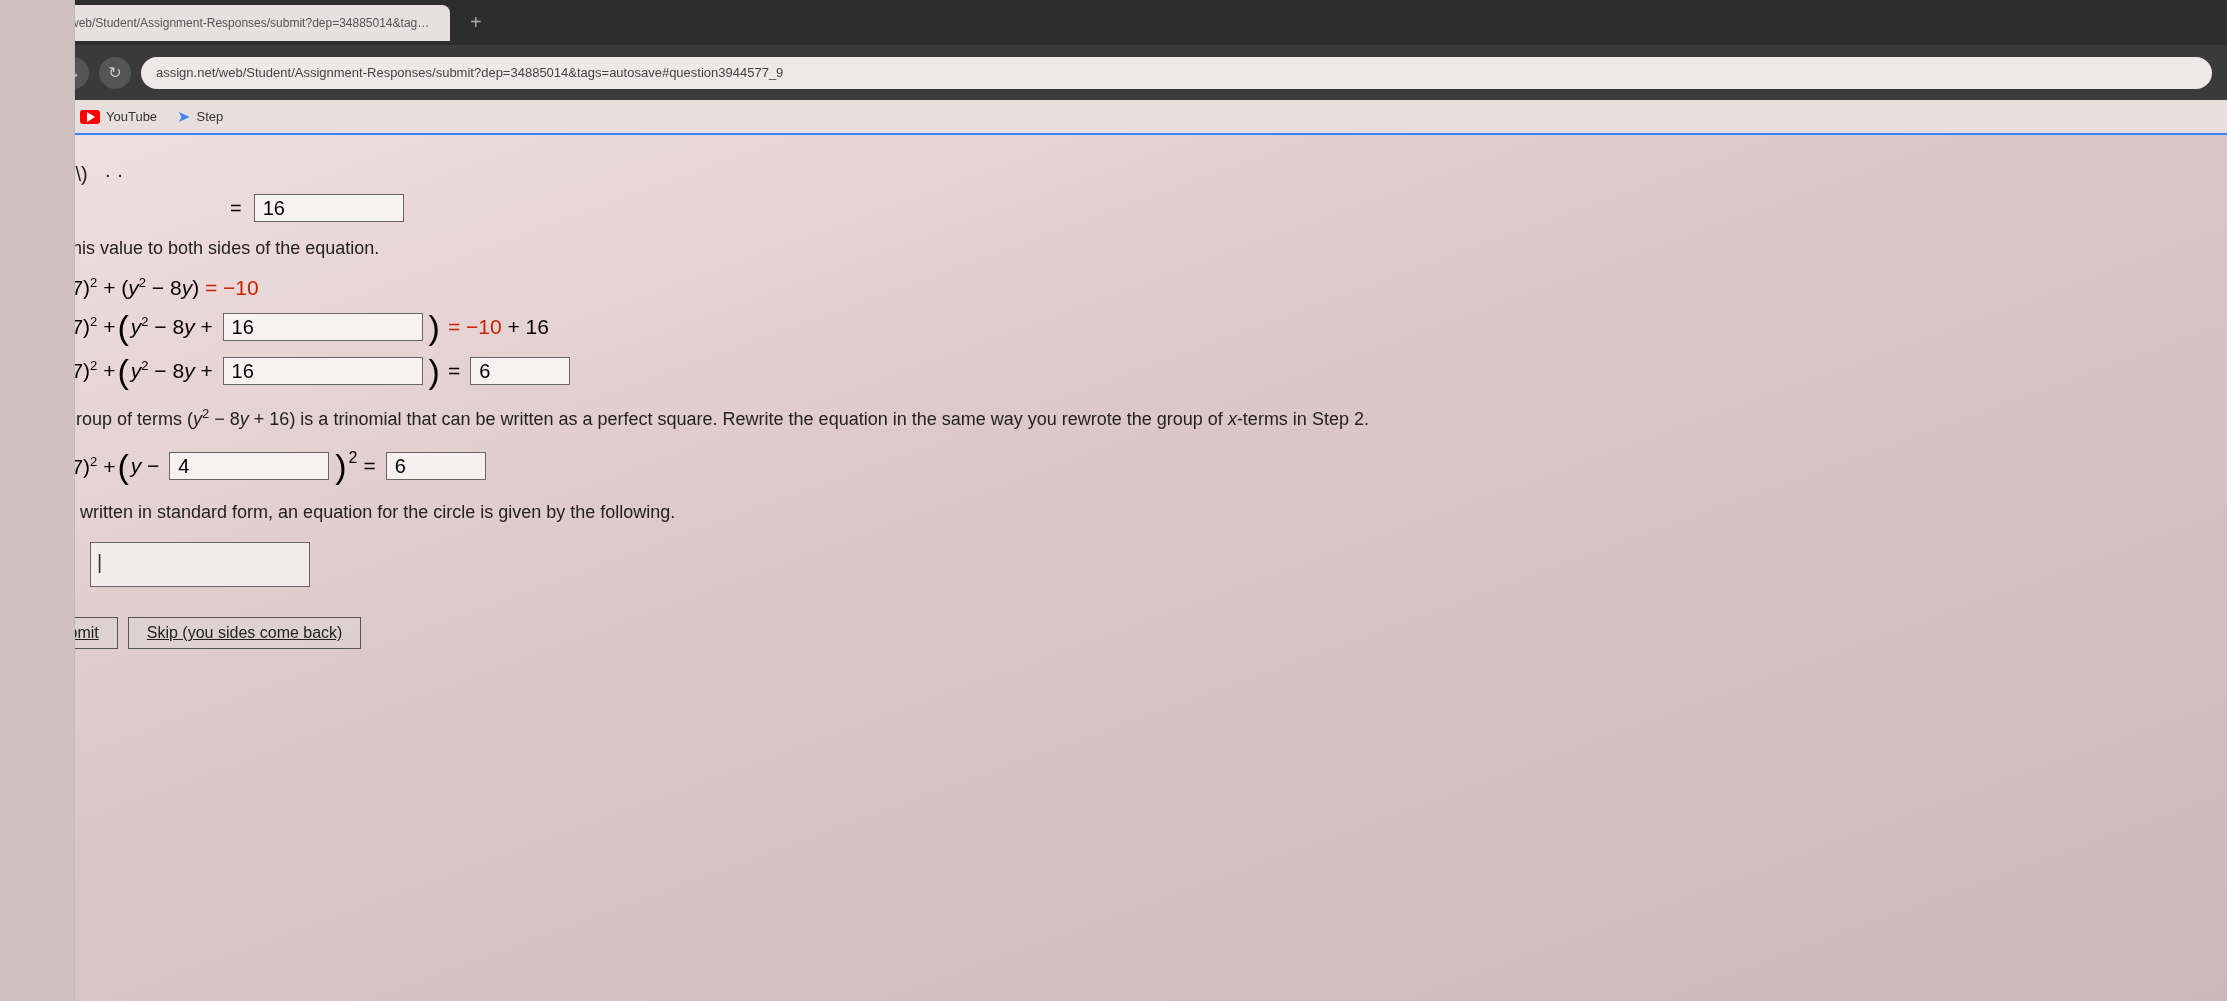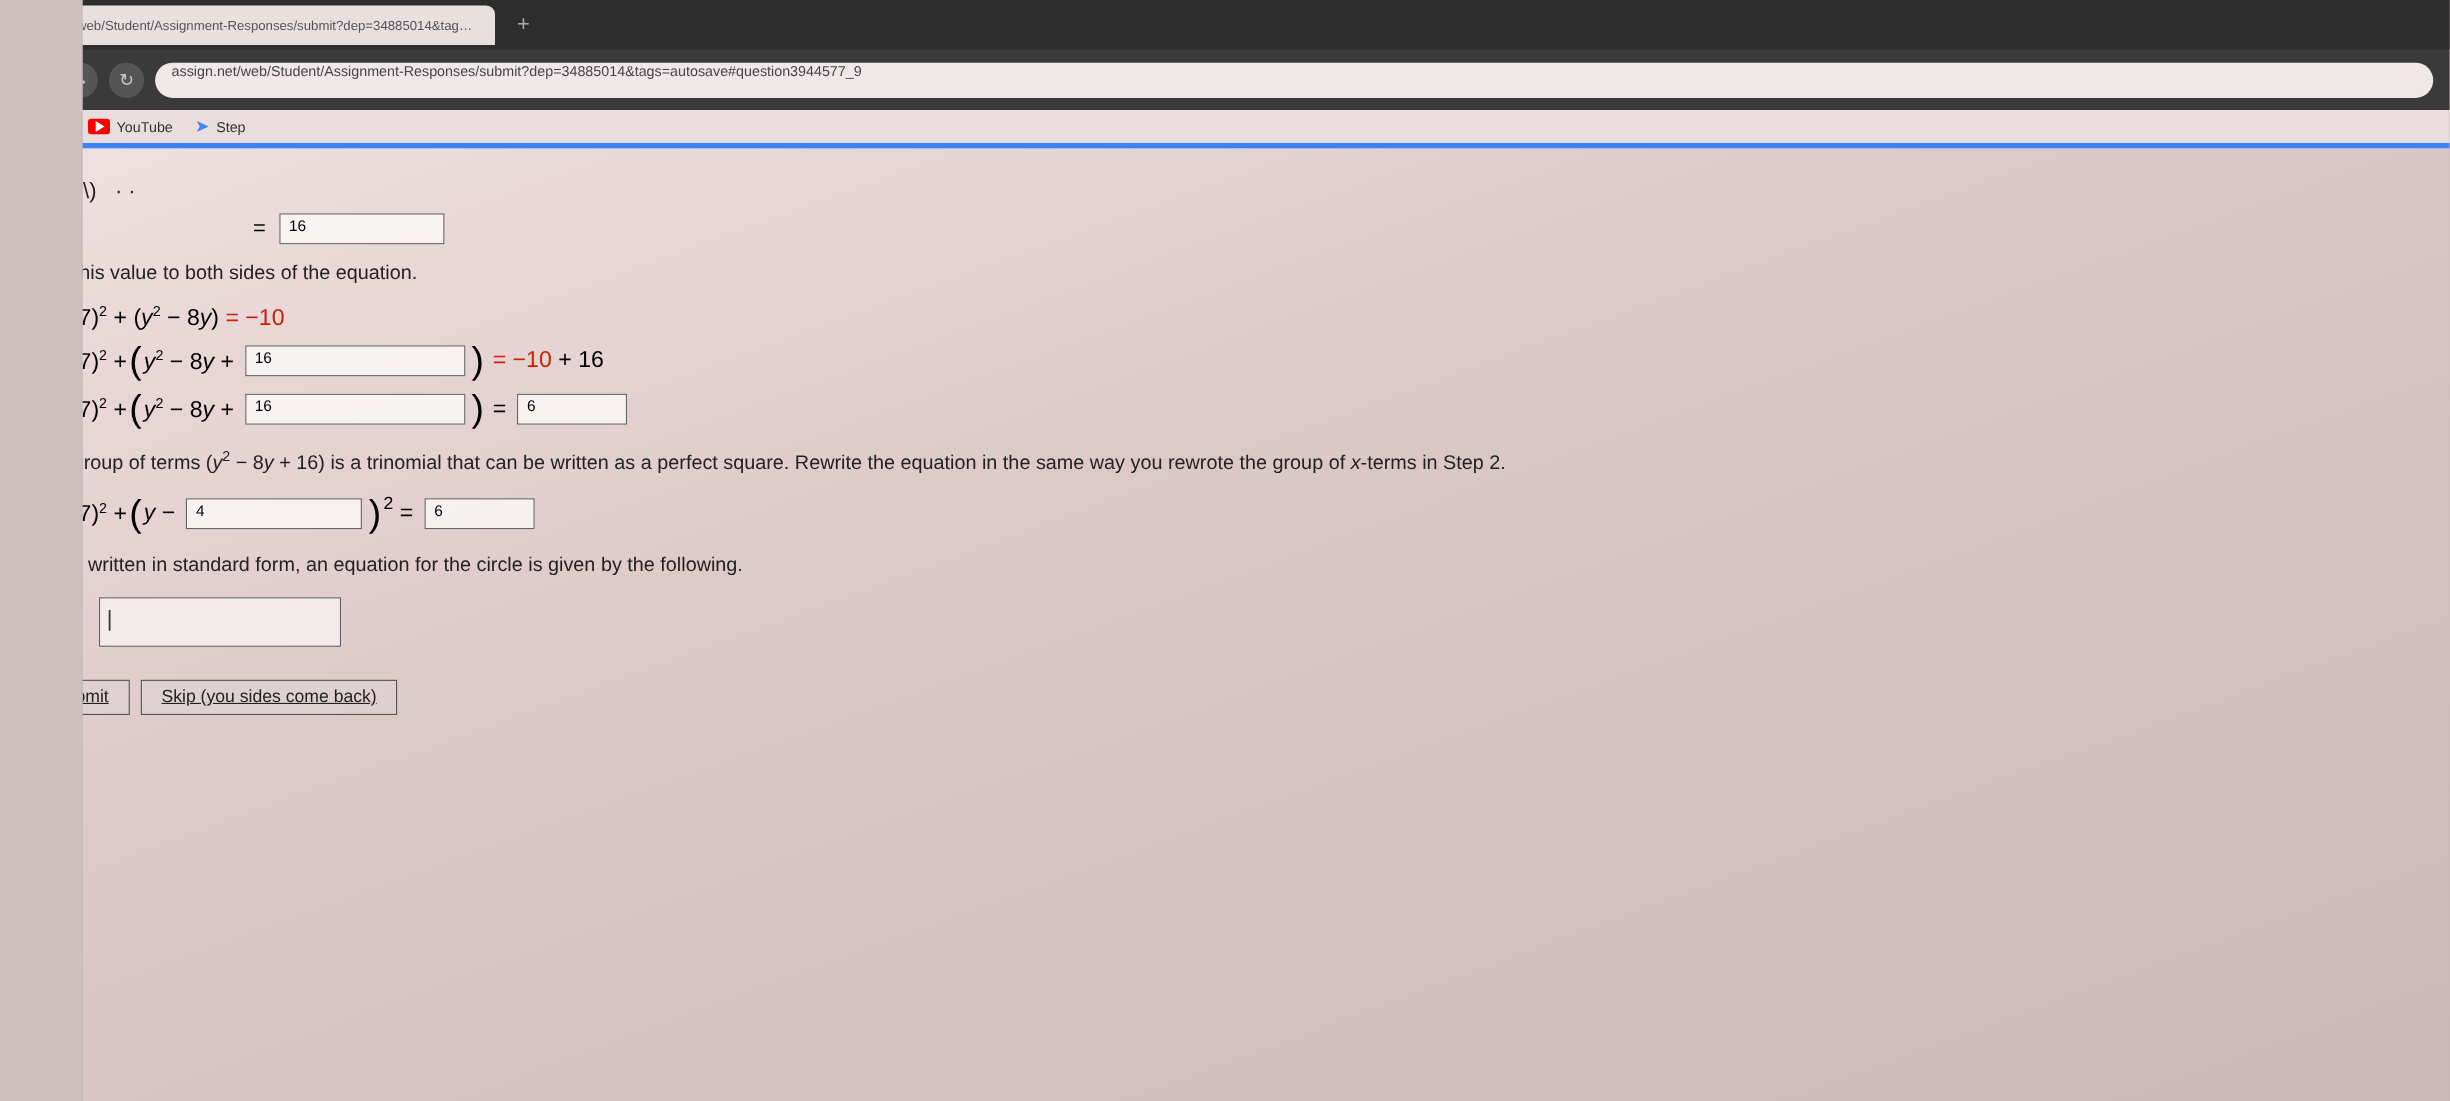--- a/index.html
+++ b/index.html
@@ -86,36 +86,37 @@
       font-size: 16px;
       cursor: pointer;
     }
 
     .address-bar {
       flex: 1;
       height: 32px;
       background: #f0e8e8;
       border-radius: 16px;
       display: flex;
+      align-items: center;
       padding: 0 15px;
       font-size: 13px;
       color: #333;
       overflow: hidden;
       text-overflow: ellipsis;
       white-space: nowrap;
     }
 
     .bookmarks-bar {
       display: flex;
       align-items: center;
       gap: 20px;
       padding: 0 80px;
       height: 35px;
       background: #e8dede;
-      border-bottom: 5px solid #3b82f6;
+      border-bottom: 2px solid #3b82f6;
     }
 
     .bookmark-item {
       display: flex;
       align-items: center;
       gap: 6px;
       font-size: 13px;
       color: #333;
       cursor: pointer;
     }
@@ -160,21 +161,21 @@
       justify-content: flex-start;
     }
 
     .math-input-box {
       display: inline-block;
       border: 1px solid #666;
       background: rgba(255,255,255,0.7);
       padding: 2px 8px;
       min-width: 150px;
       height: 28px;
-      font-size: 14px;
+      font-size: 20px;
       vertical-align: middle;
       margin: 0 4px;
     }
 
     .math-input-box-wide {
       min-width: 200px;
     }
 
     .math-input-box-small {
       min-width: 100px;

